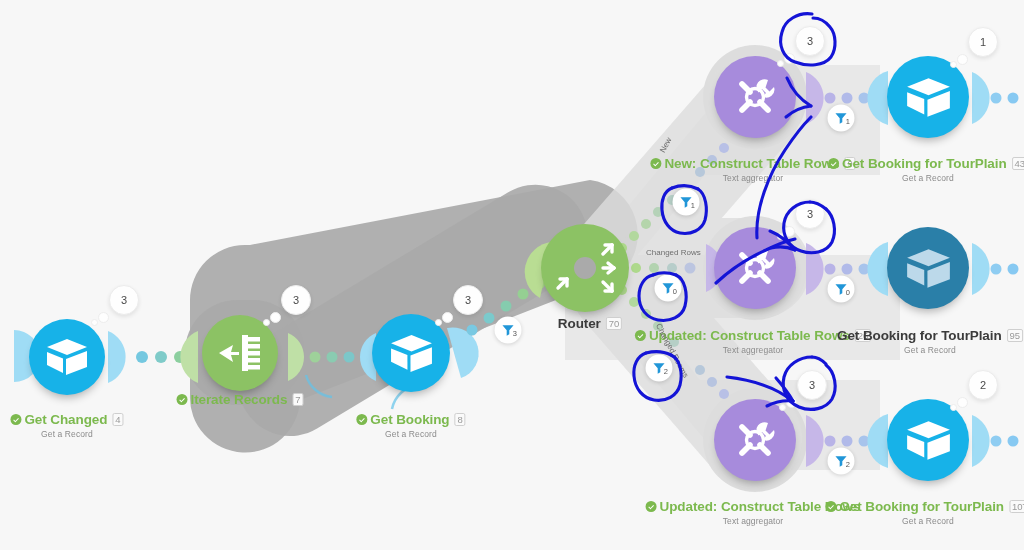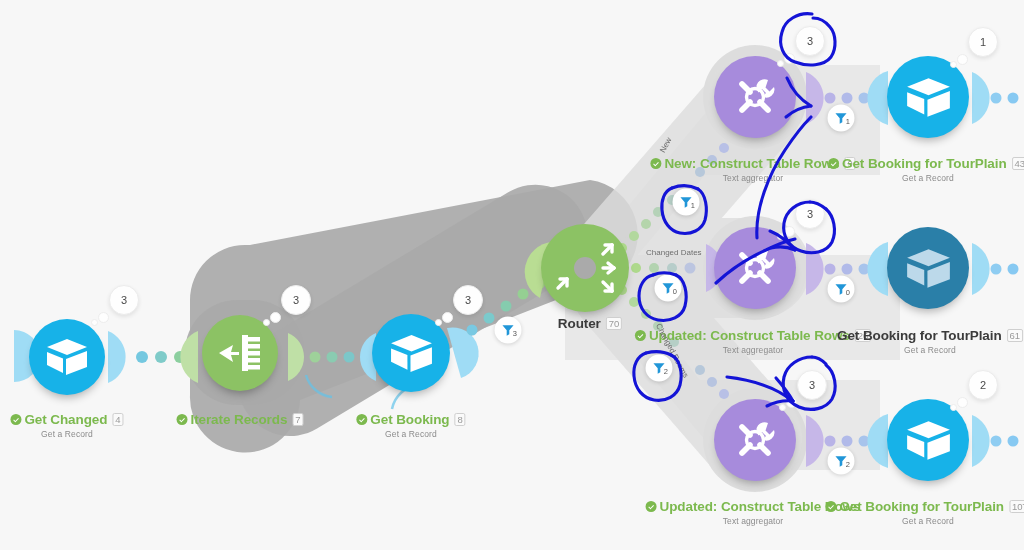--- a/index.html
+++ b/index.html
@@ -254,21 +254,21 @@
         <path d="M25 3 h6 v36 h-6 z"></path>
         <rect x="29" y="5" width="14" height="4.5"></rect>
         <rect x="29" y="12" width="14" height="4.5"></rect>
         <rect x="29" y="19" width="14" height="4.5"></rect>
         <rect x="29" y="26" width="14" height="4.5"></rect>
         <rect x="29" y="33" width="14" height="4.5"></rect>
       </g>
         </svg>
     </div>
   </div>
-  <div class="nodelabel" style="left:240px;top:412px;">
+  <div class="nodelabel" style="left:240px;top:392px;">
     <div class="ttl">
       <span class="chk"></span>
       <span>Iterate Records</span>
       <span class="idbadge">7</span>
     </div>
   </div>
 
   <div class="node" style="left:411px;top:353px;">
     <div class="bubble" style="width:78px;height:78px;background:#17b2e8;">
       <svg width="45" height="41" viewBox="0 0 44 40">
@@ -394,21 +394,21 @@
         <path d="M22 2 L42 10 L22 18 L2 10 Z"></path>
         <path d="M2 15 L18 21.5 L18 36 L2 28 Z"></path>
         <path d="M21 22 L42 14 L42 30 L21 38 Z"></path>
       </g>
         </svg>
     </div>
   </div>
   <div class="nodelabel" style="left:930px;top:328px;">
     <div class="ttl dark">
       <span>Get Booking for TourPlain</span>
-      <span class="idbadge">61</span>
+      <span class="idbadge">95</span>
     </div>
     <div class="sub">Get a Record</div>
   </div>
 
   <div class="node" style="left:755px;top:440px;">
     <div class="bubble" style="width:82px;height:82px;background:#a78bdc;">
       <svg width="52" height="52" viewBox="0 0 52 52">
           <g fill="#fff">
         <circle cx="26" cy="26" r="8.5" fill="none" stroke="#fff" stroke-width="3.4"></circle>
         <g stroke="#fff" stroke-width="5.6" stroke-linecap="round">
@@ -443,21 +443,21 @@
   <div class="nodelabel" style="left:928px;top:499px;">
     <div class="ttl">
       <span class="chk"></span>
       <span>Get Booking for TourPlain</span>
       <span class="idbadge">107</span>
     </div>
     <div class="sub">Get a Record</div>
   </div>
 
   <div class="routelabel" style="left:658px;top:150px;transform:rotate(-62deg);">New</div>
-  <div class="routelabel" style="left:646px;top:248px;">Changed Dates</div>
+  <div class="routelabel" style="left:646px;top:248px;">Changed Rows</div>
   <div class="routelabel" style="left:662px;top:322px;transform:rotate(62deg);">Changed Rooms</div>
 
   <div class="filter" style="left:508px;top:330px;">
     <svg width="13" height="13" viewBox="0 0 14 14">
       <path d="M1 2 h12 l-4.6 5.2 v4.4 l-2.8 1.6 v-6 Z" fill="#2196d8"></path>
     </svg>
     <span class="fsub">3</span>
   </div>
 
   <div class="filter" style="left:686px;top:202px;">

